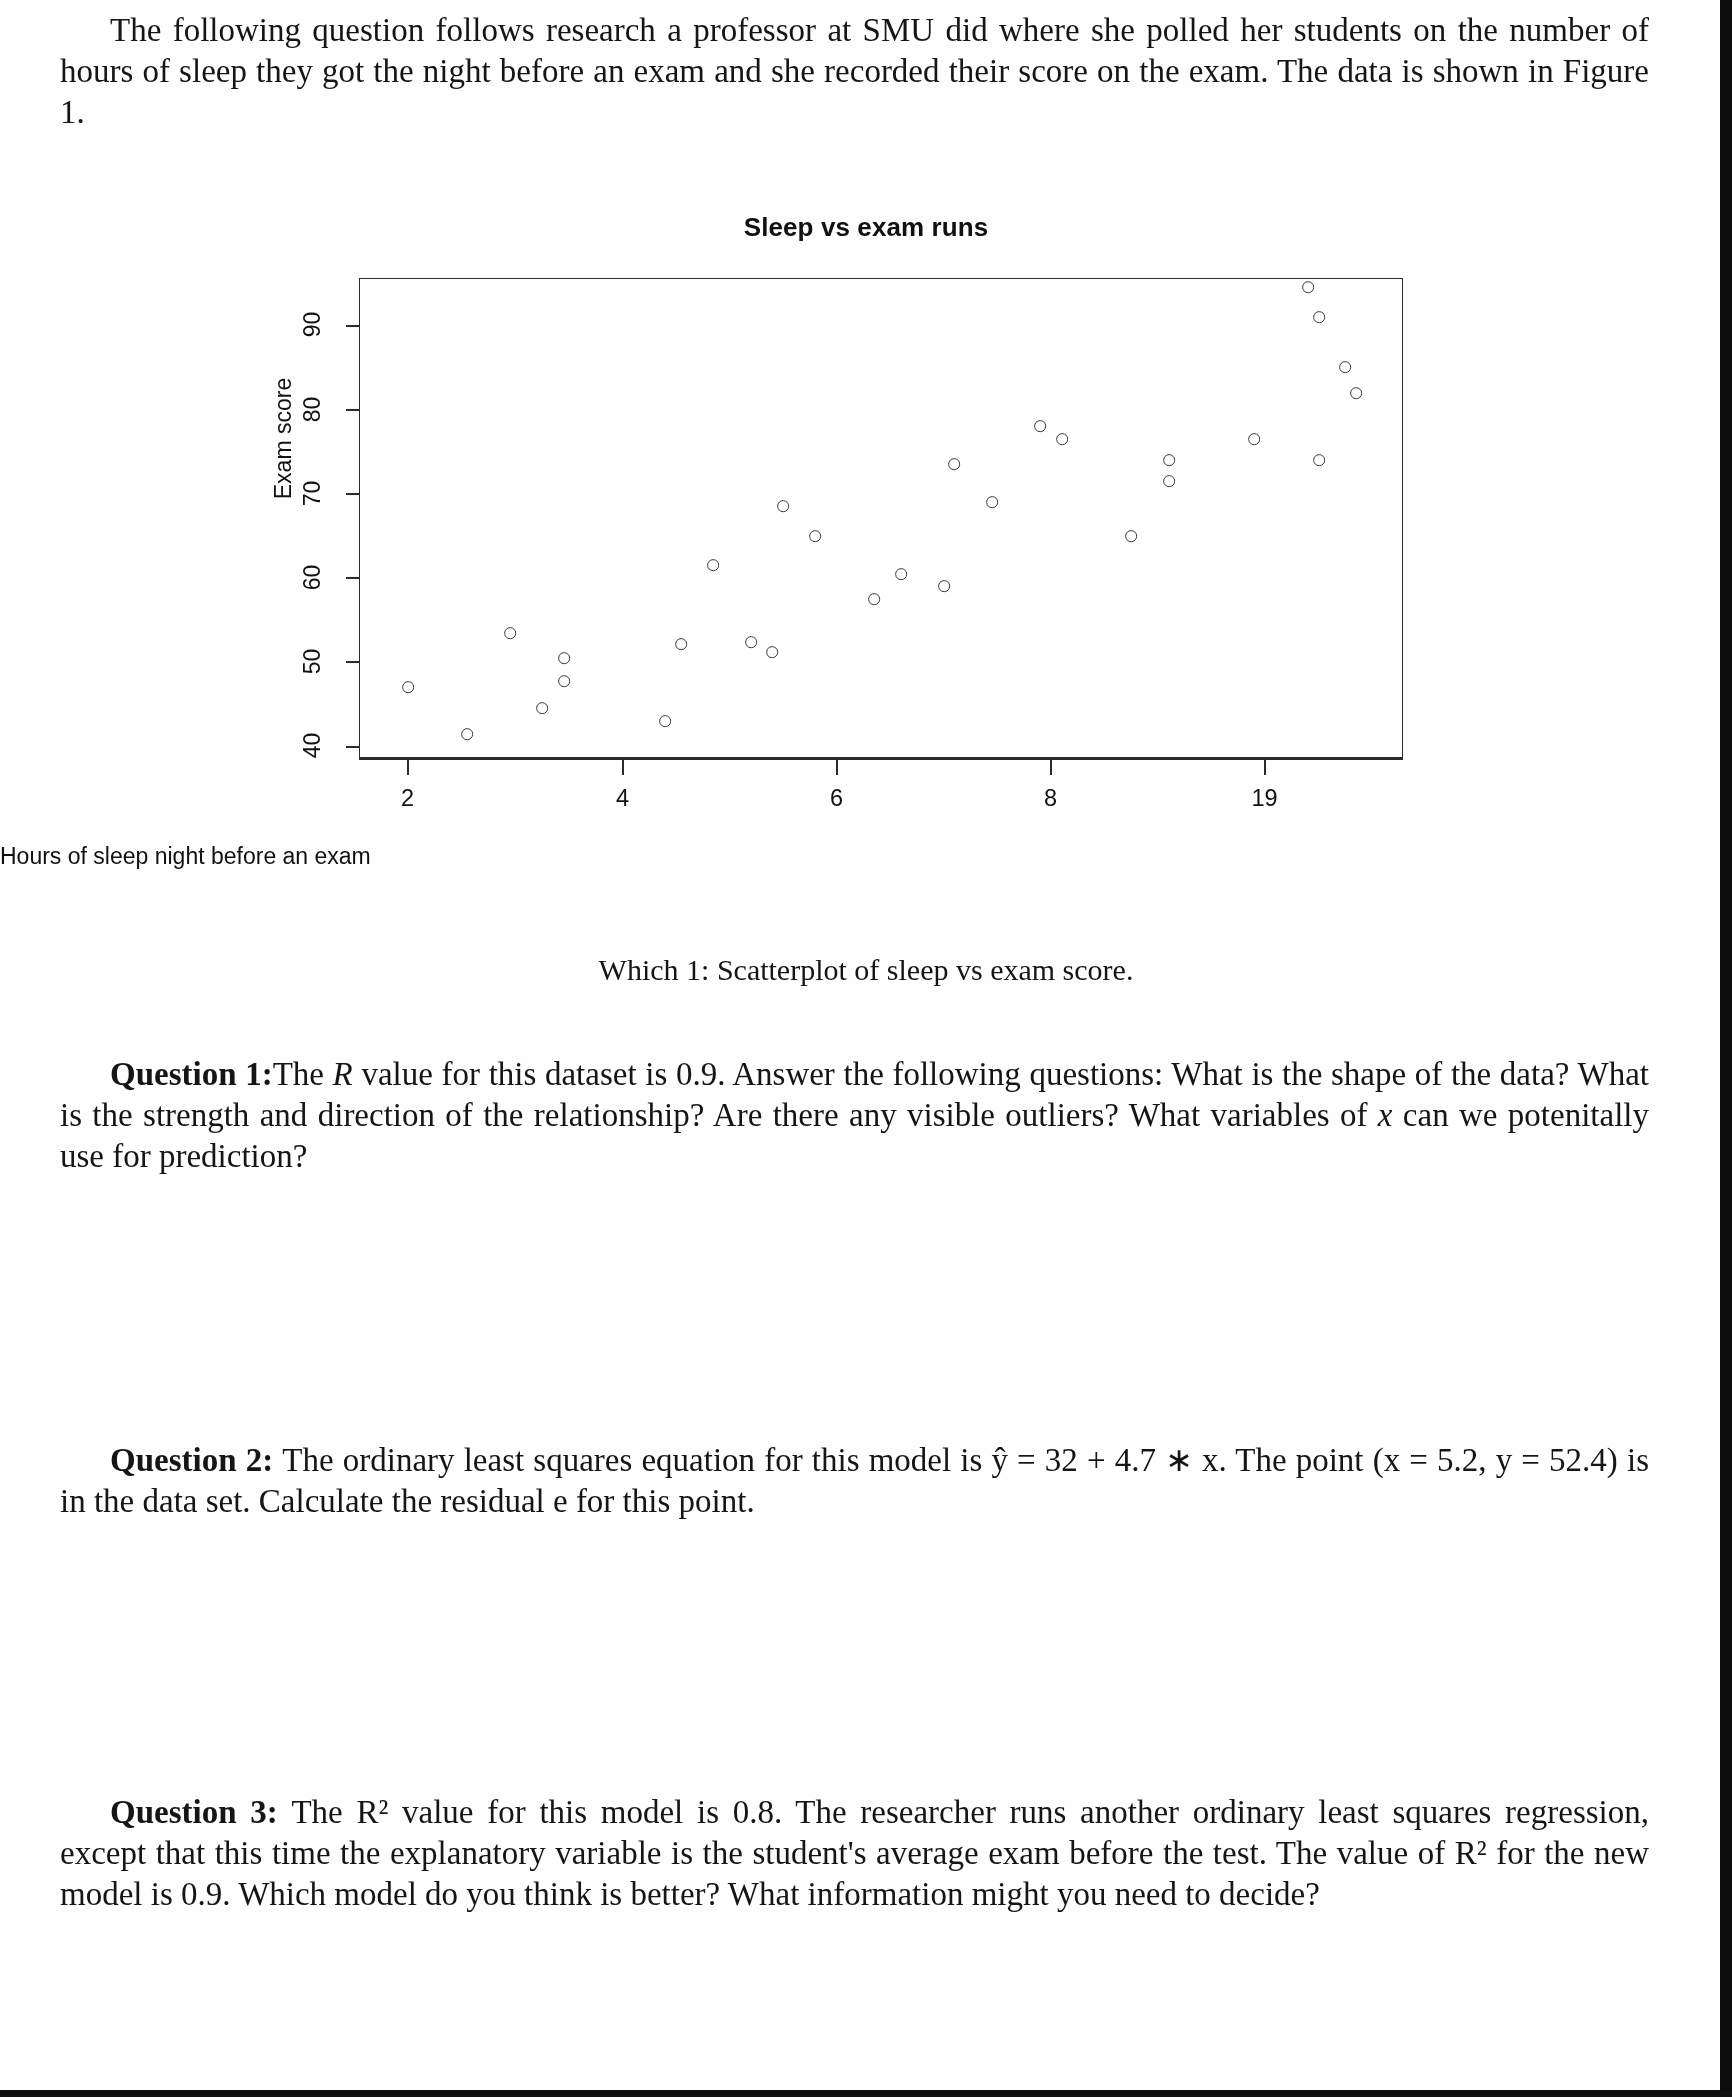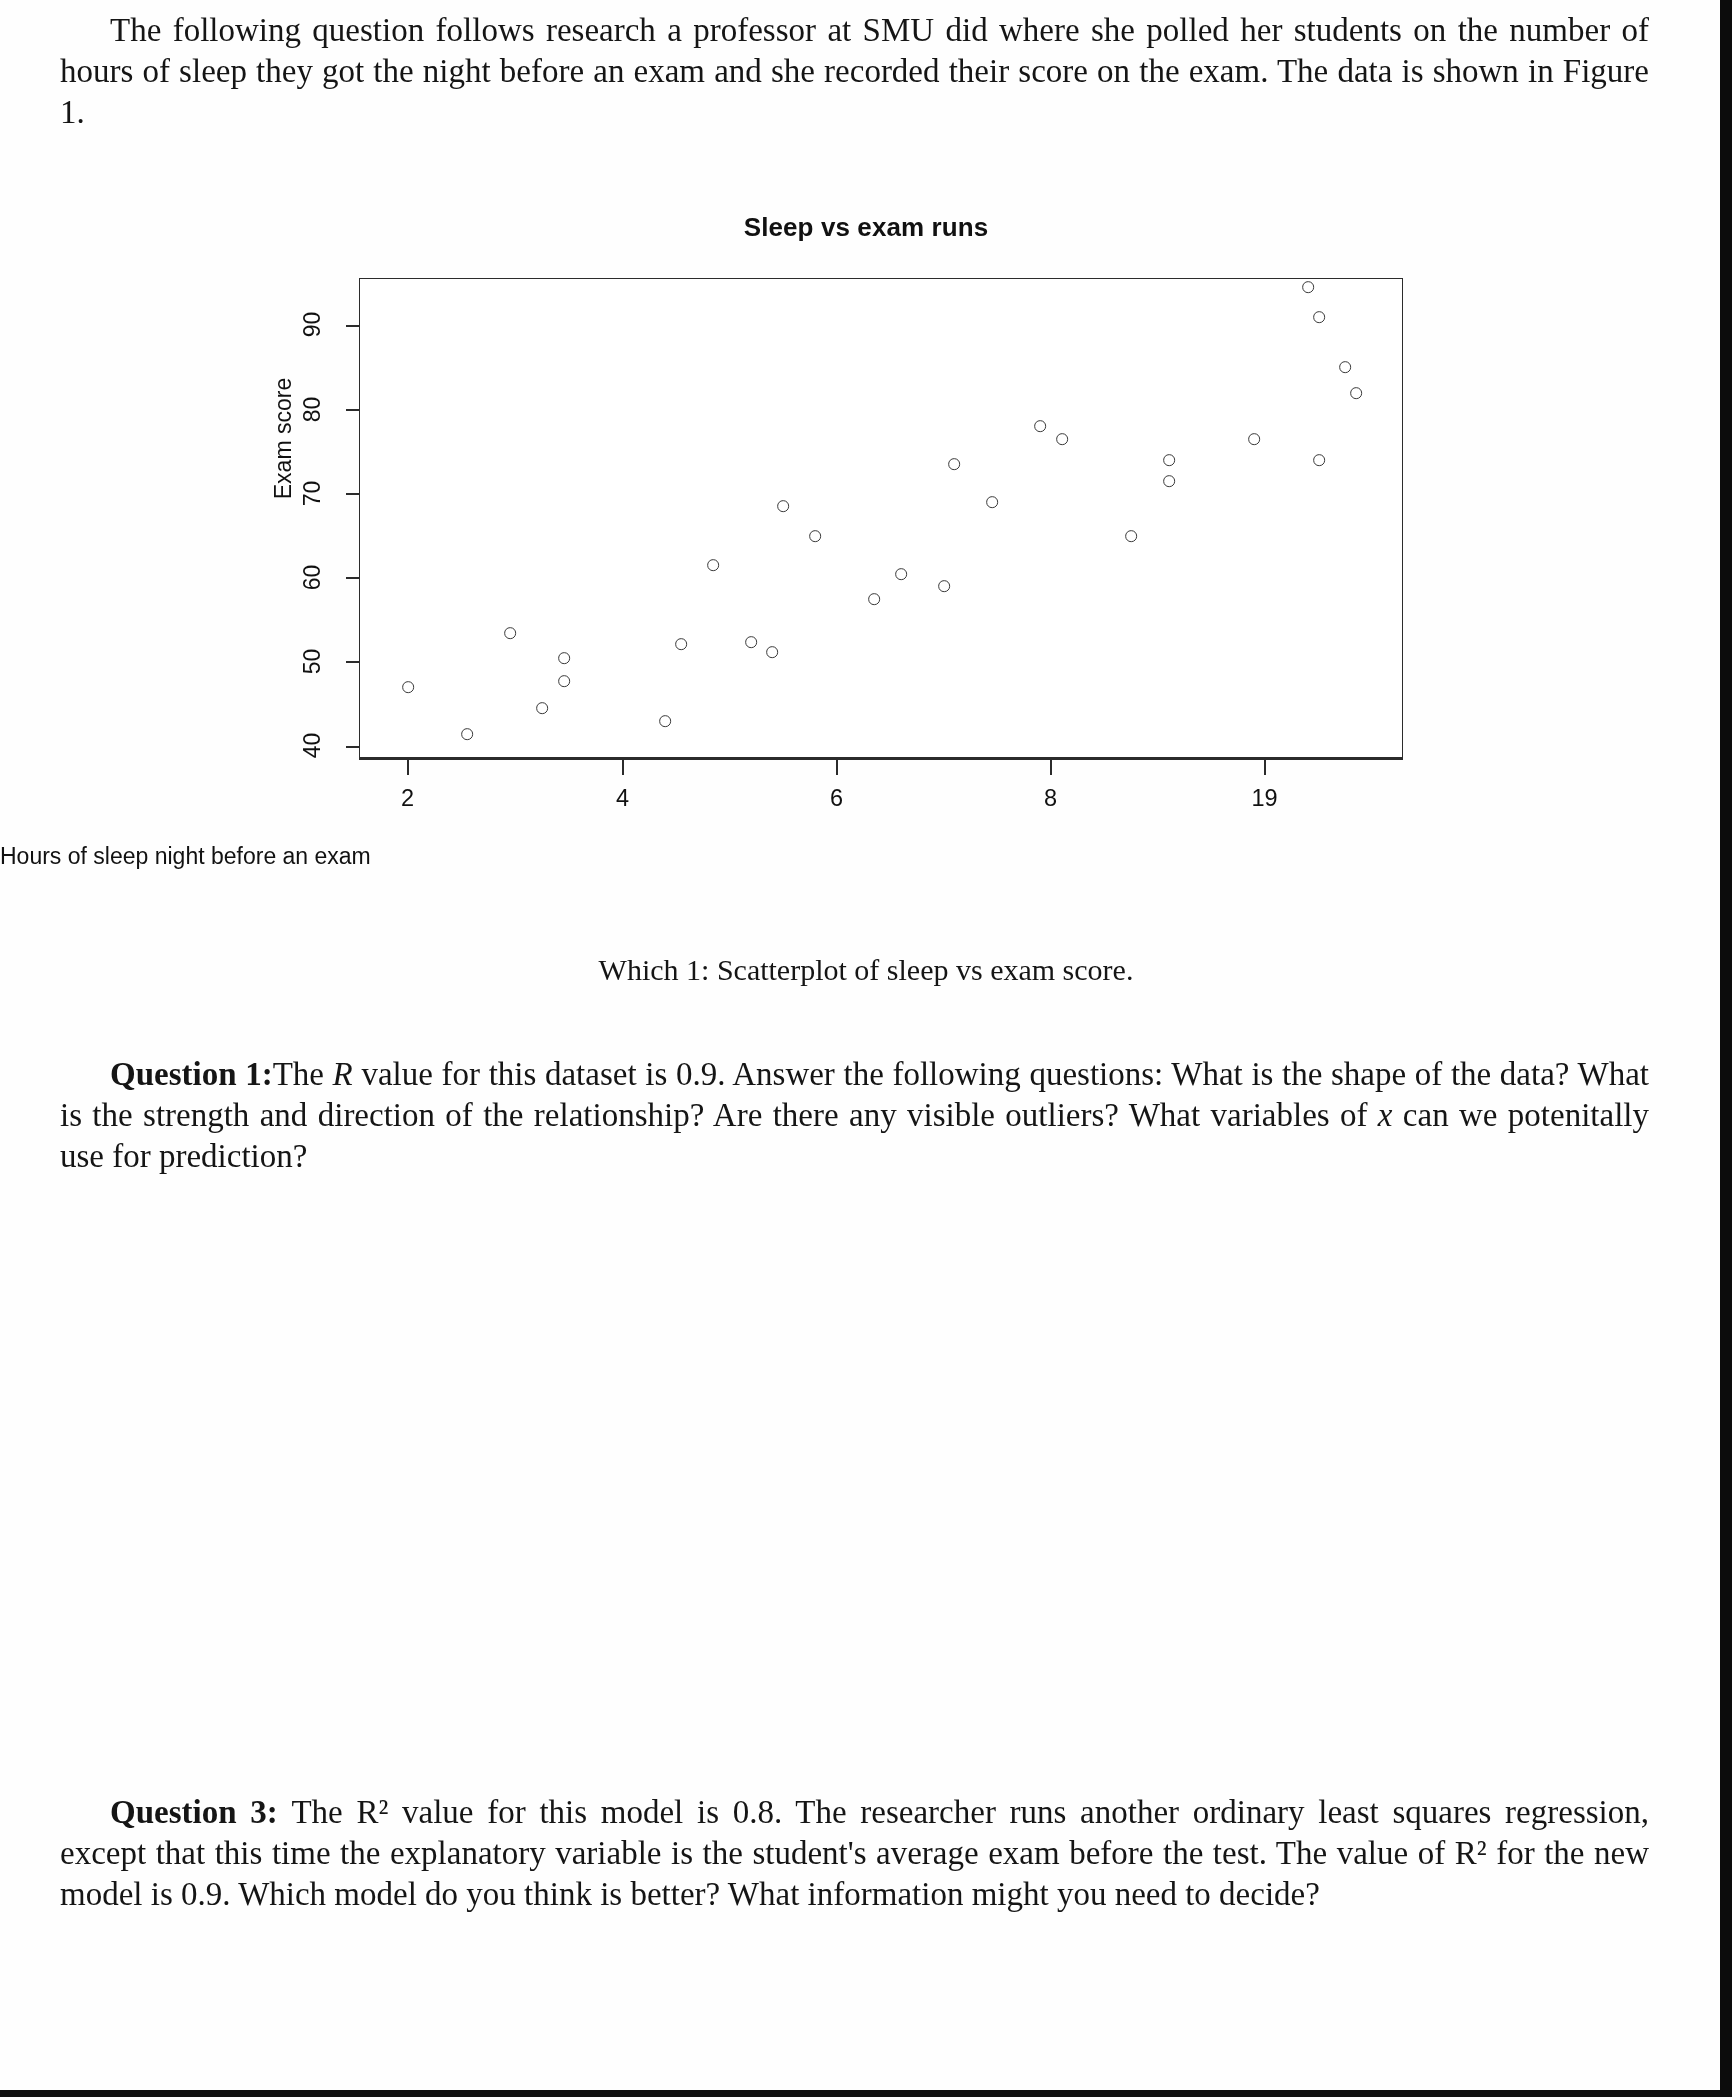--- a/index.html
+++ b/index.html
@@ -197,20 +197,23 @@
 
     <div class="xtitle">Hours of sleep night before an exam</div>
 
     <div class="caption">Which 1: Scatterplot of sleep vs exam score.</div>
   </div>
 
   <div class="body-text q1">
     <span class="indent"></span><span class="qlabel">Question 1:</span><span>The </span><span class="mathit">R</span><span> value for this dataset is 0.9. Answer the following questions: What is the shape of the data? What is the strength and direction of the relationship? Are there any visible outliers? What variables of </span><span class="mathit">x</span><span> can we potenitally use for prediction?</span>
   </div>
 
+  <div class="body-text q2">
+    <span class="indent"></span><span class="qlabel">Question 2:</span>&nbsp;<span>The ordinary least squares equation for this model is ŷ = 32 + 4.7 ∗ x. The point (x = 5.2, y = 52.4) is in the data set. Calculate the residual e for this point.</span>
+  </div>
 
   <div class="body-text q3">
     <span class="indent"></span><span class="qlabel">Question 3:</span>&nbsp;<span>The R² value for this model is 0.8. The researcher runs another ordinary least squares regression, except that this time the explanatory variable is the student's average exam before the test. The value of R² for the new model is 0.9. Which model do you think is better? What information might you need to decide?</span>
   </div>
 
   <div class="right-edge"></div>
   <div class="bottom-edge"></div>
 </div>
 
 

